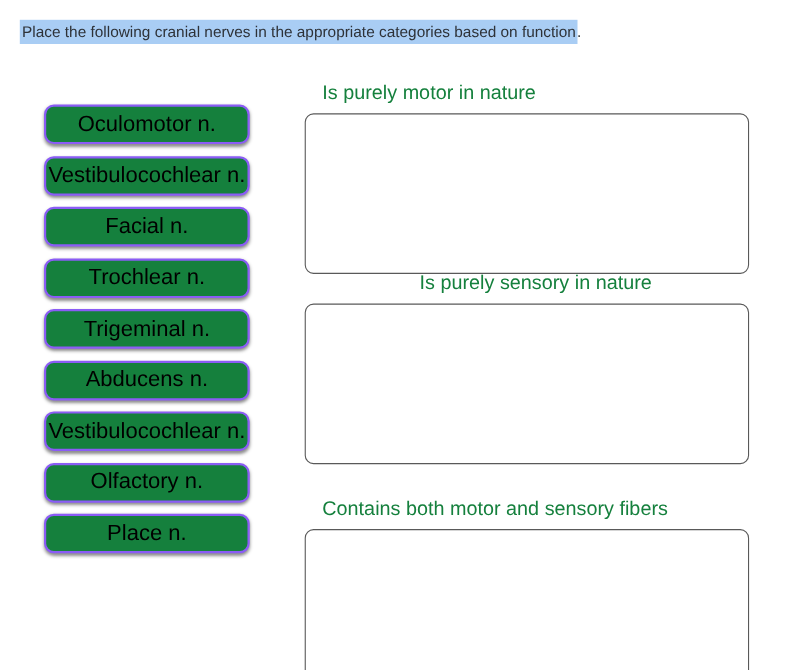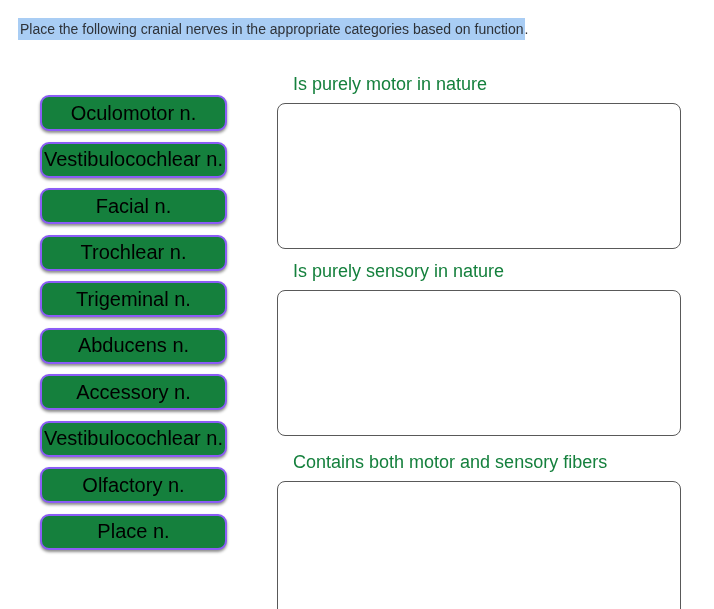--- a/index.html
+++ b/index.html
@@ -60,21 +60,21 @@
     top: 0;
     width: 404px;
     height: 609px;
   }
   .category {
     position: absolute;
     left: 0;
     width: 404px;
   }
   .category:nth-child(1) { top: 74px; }
-  .category:nth-child(2) { top: 261px; }
+  .category:nth-child(2) { top: 247px; text-align: center; }
   .category:nth-child(3) { top: 452px; }
   .category-label {
     margin: 0 0 8px 16px;
     font-size: 18px;
     line-height: 21px;
     color: #15803d;
     white-space: nowrap;
   }
   .dropzone {
     box-sizing: border-box;
@@ -110,23 +110,20 @@
       </div>
 
   <div class="bank-item">
         <span class="bank-item-label">Trigeminal n.</span>
       </div>
 
   <div class="bank-item">
         <span class="bank-item-label">Abducens n.</span>
       </div>
 
-  <div class="bank-item">
-        <span class="bank-item-label">Accessory n.</span>
-      </div>
 
   <div class="bank-item">
         <span class="bank-item-label">Vestibulocochlear n.</span>
       </div>
 
   <div class="bank-item">
         <span class="bank-item-label">Olfactory n.</span>
       </div>
 
 

